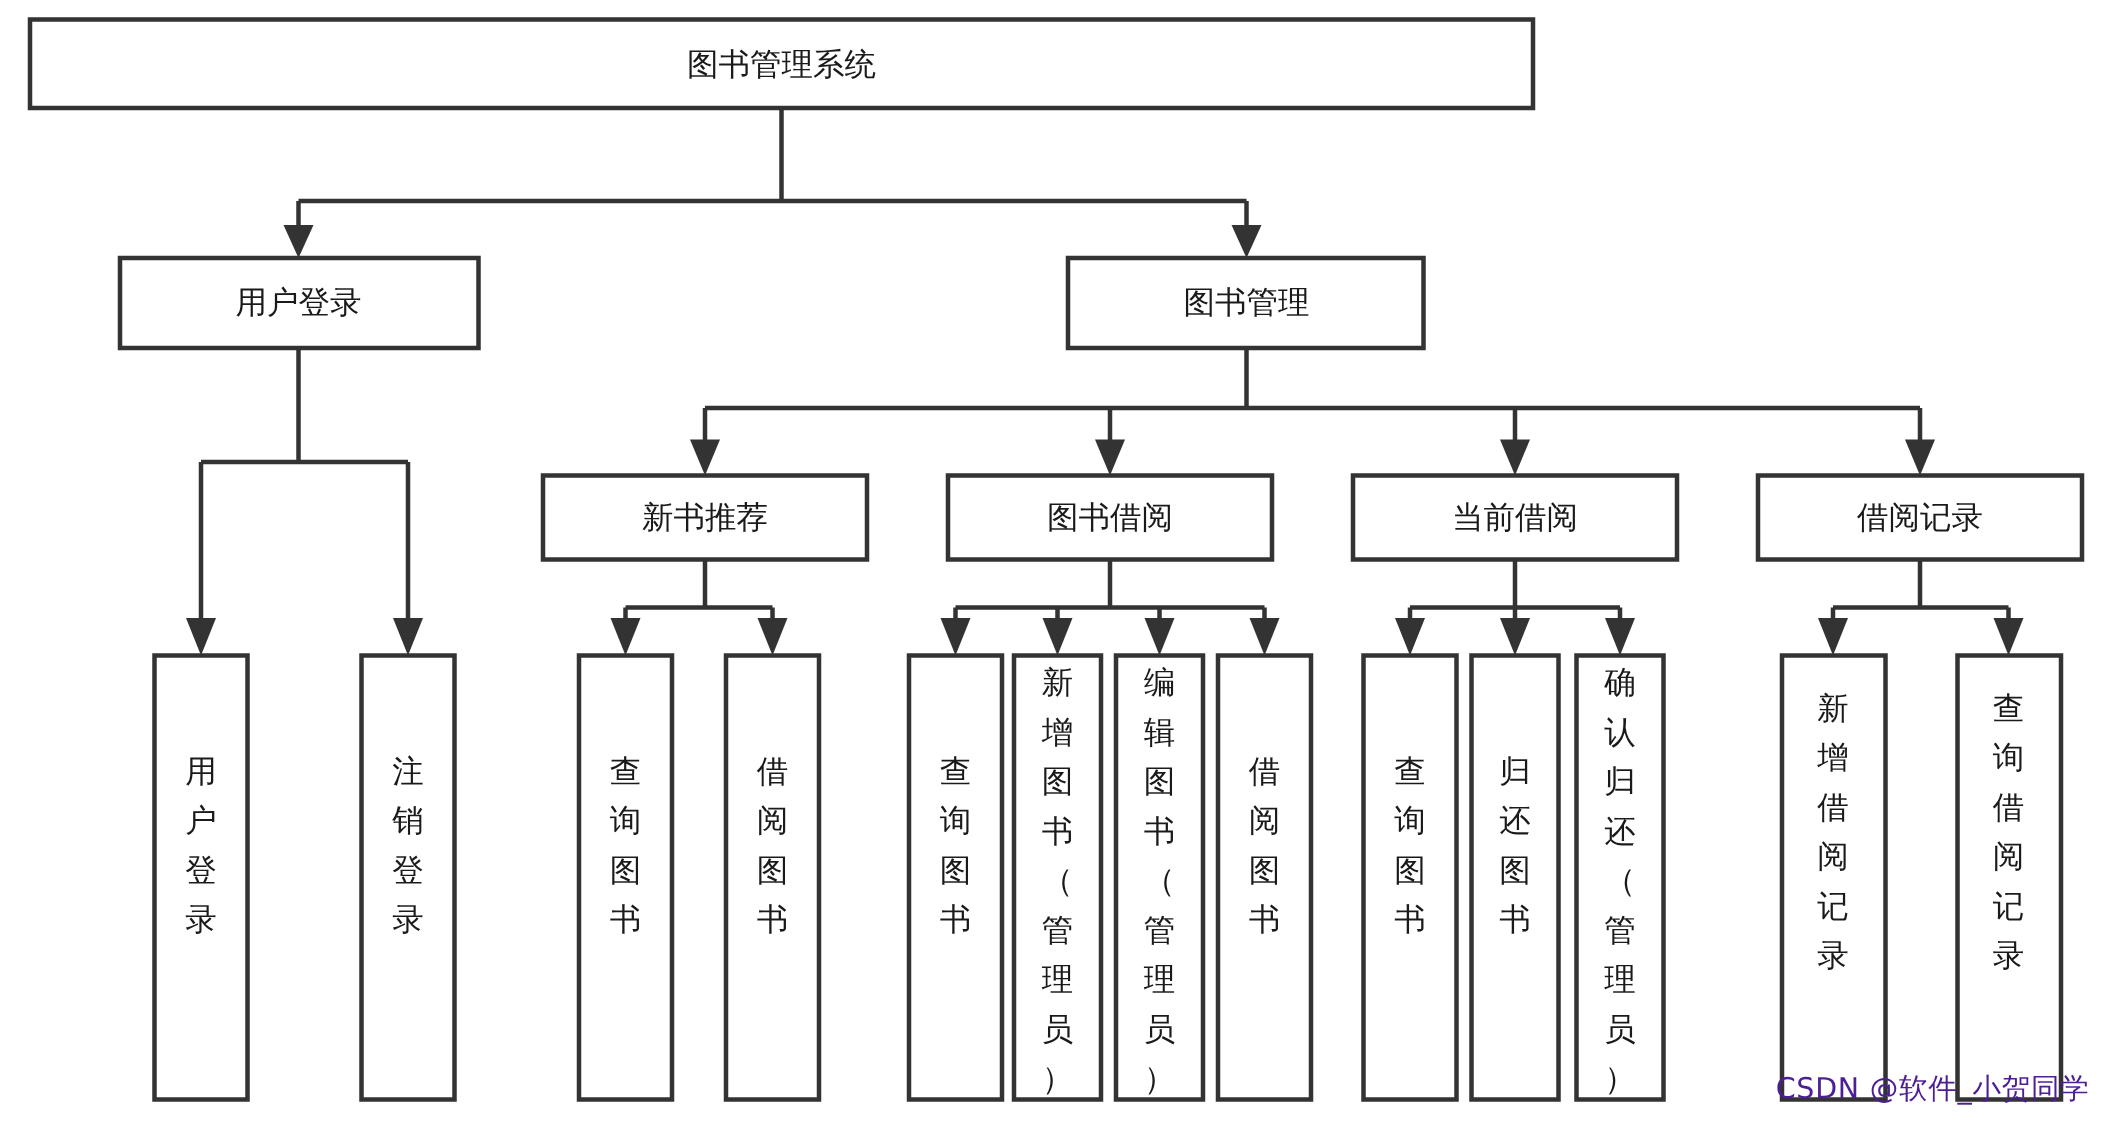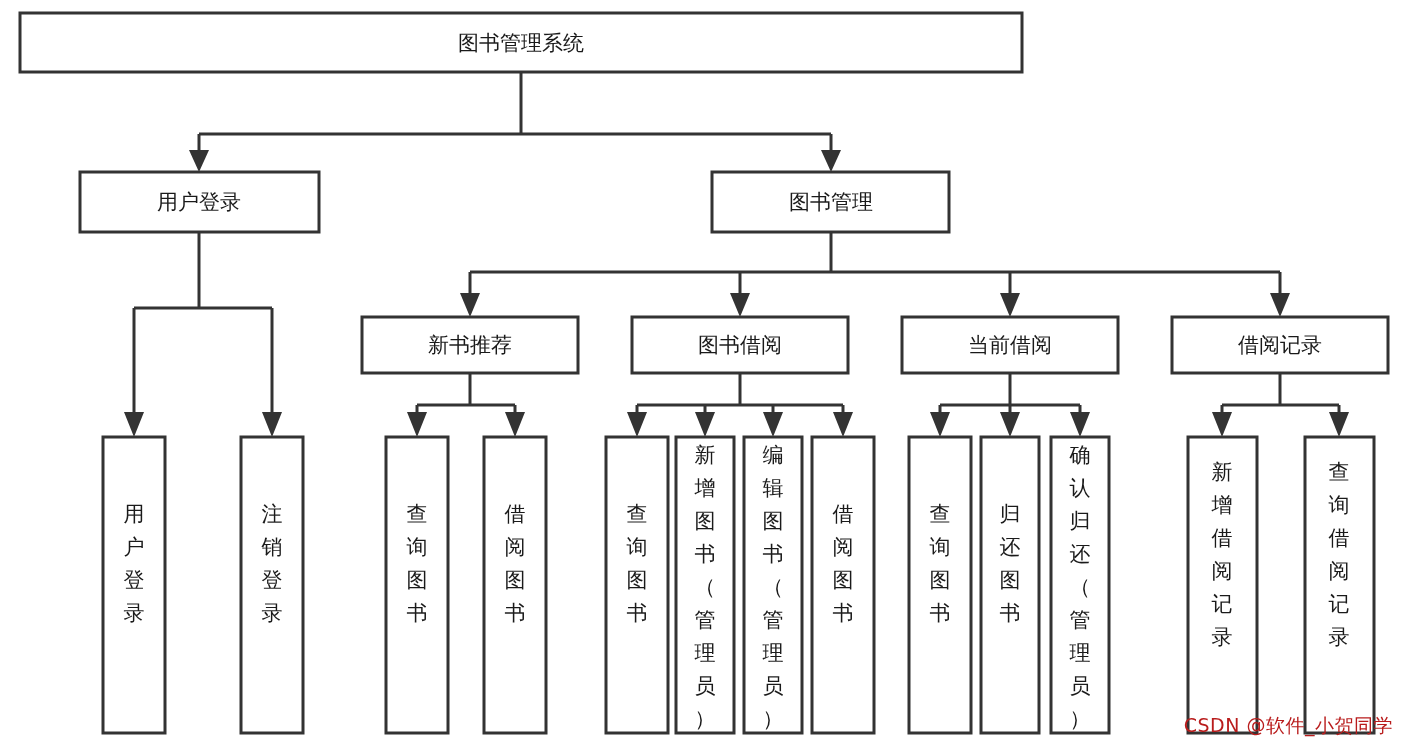--- a/index.html
+++ b/index.html
@@ -53,21 +53,21 @@
     font-size: 21px;
     fill: #1a1a1a;
     text-anchor: middle;
   }
   .watermark-text {
     position: absolute;
     right: 12px;
     bottom: 8px;
     font-family: "DejaVu Sans", "Liberation Sans", sans-serif;
     font-size: 19px;
-    color: #b91c1c;
+    color: #4c1d95;
     white-space: nowrap;
     letter-spacing: 0.5px;
     pointer-events: none;
   }
 </style>
 </head>
 <body>
 
 <div id="diagram-root">
   <svg class="flow" viewBox="0 0 1405 747" xmlns="http://www.w3.org/2000/svg">

